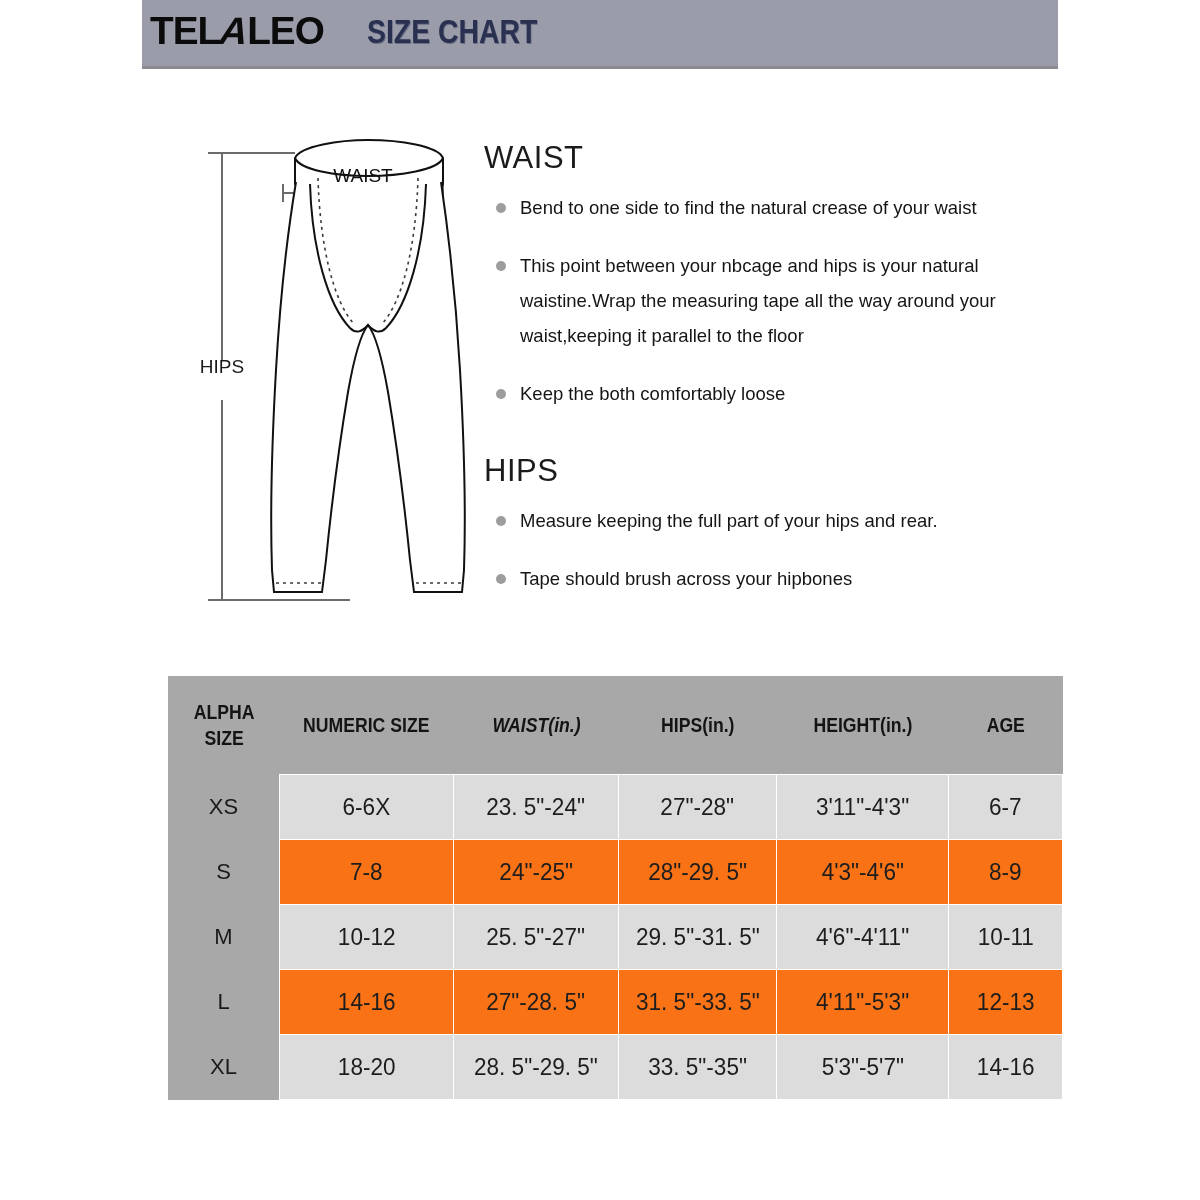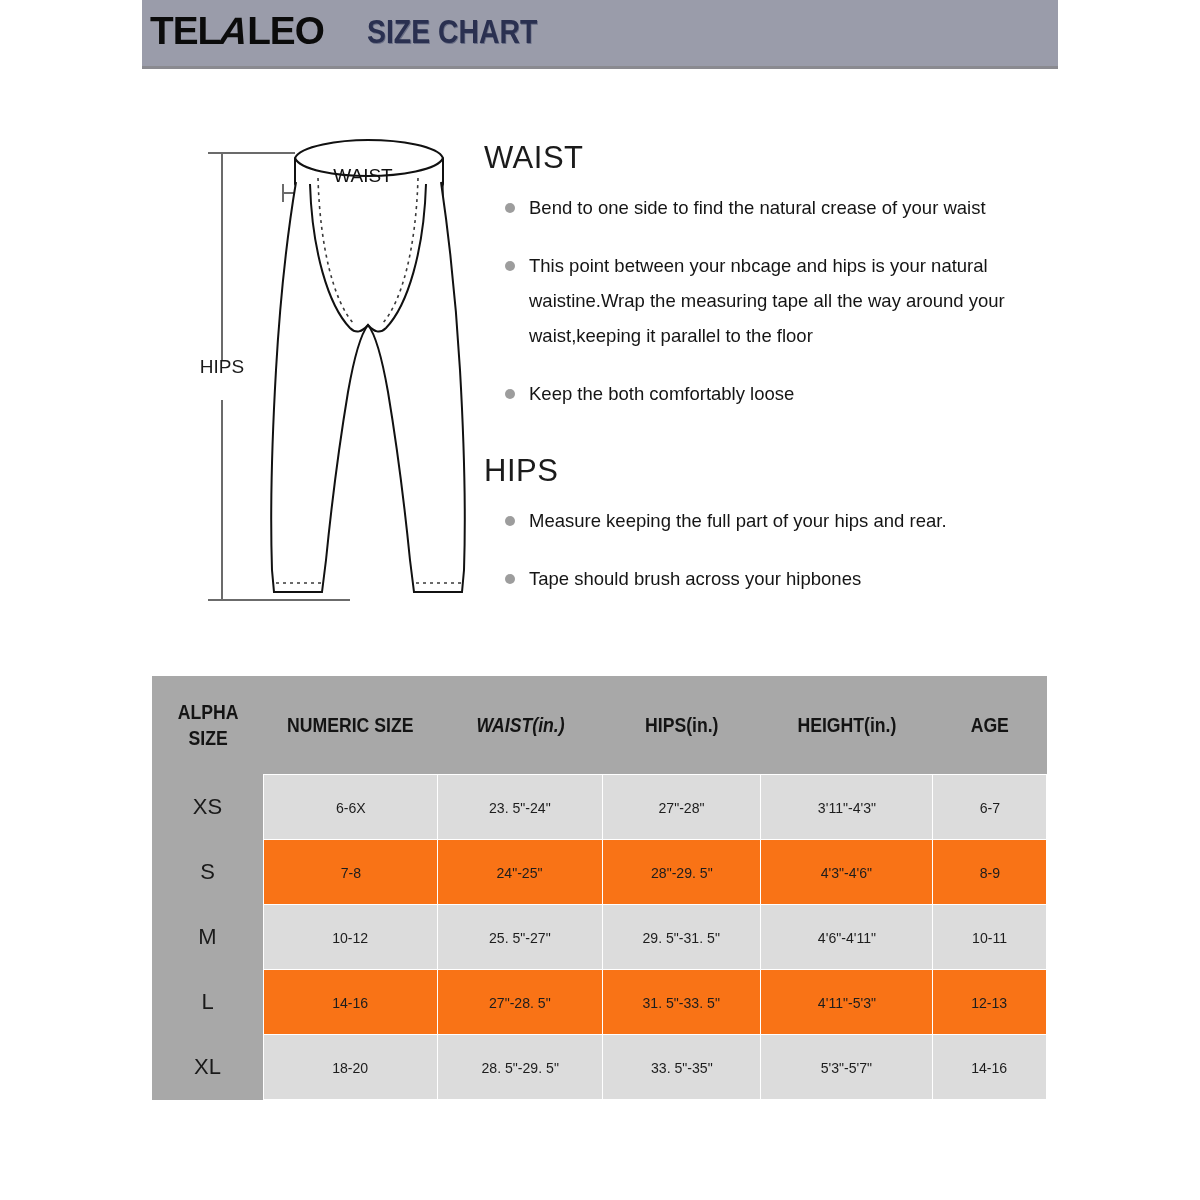--- a/index.html
+++ b/index.html
@@ -80,21 +80,21 @@
     font-size: 31px;
     font-weight: normal;
     color: #1b1b1b;
     letter-spacing: 0.5px;
     margin: 0 0 14px 0;
     font-family: "Liberation Sans", sans-serif;
   }
   #hips-section { margin-top: 42px; }
   .bullet-list {
     list-style: none;
-    margin: 13px;
+    margin: 4px;
     padding: 0;
   }
   .bullet-item {
     position: relative;
     padding-left: 32px;
     margin-bottom: 23px;
     font-size: 18.5px;
     line-height: 35px;
     color: #151515;
     font-family: "Liberation Sans", sans-serif;
@@ -106,21 +106,21 @@
     top: 13px;
     width: 10px;
     height: 10px;
     border-radius: 50%;
     background: #9d9d9d;
   }
 
   
   #size-table-wrap {
     position: absolute;
-    left: 152px;
+    left: 168px;
     top: 676px;
     width: 895px;
   }
   table#size-table {
     border-collapse: collapse;
     width: 895px;
     table-layout: fixed;
     background: #a8a8a8;
   }
   table#size-table th,
@@ -150,21 +150,21 @@
   #size-table td.alpha-cell {
     background: #a8a8a8;
     color: #1a1a1a;
     font-size: 22px;
     font-weight: normal;
     border: none;
     width: 112px;
   }
   
   #size-table td.data-cell {
-    font-size: 15px;
+    font-size: 24px;
     color: #1d1d1d;
     height: 62px;
     border: 1px solid #ffffff;
     letter-spacing: 0px;
   }
   #size-table td.data-cell .cell-inner {
     display: inline-block;
     transform: scaleX(0.94);
     white-space: nowrap;
   }

